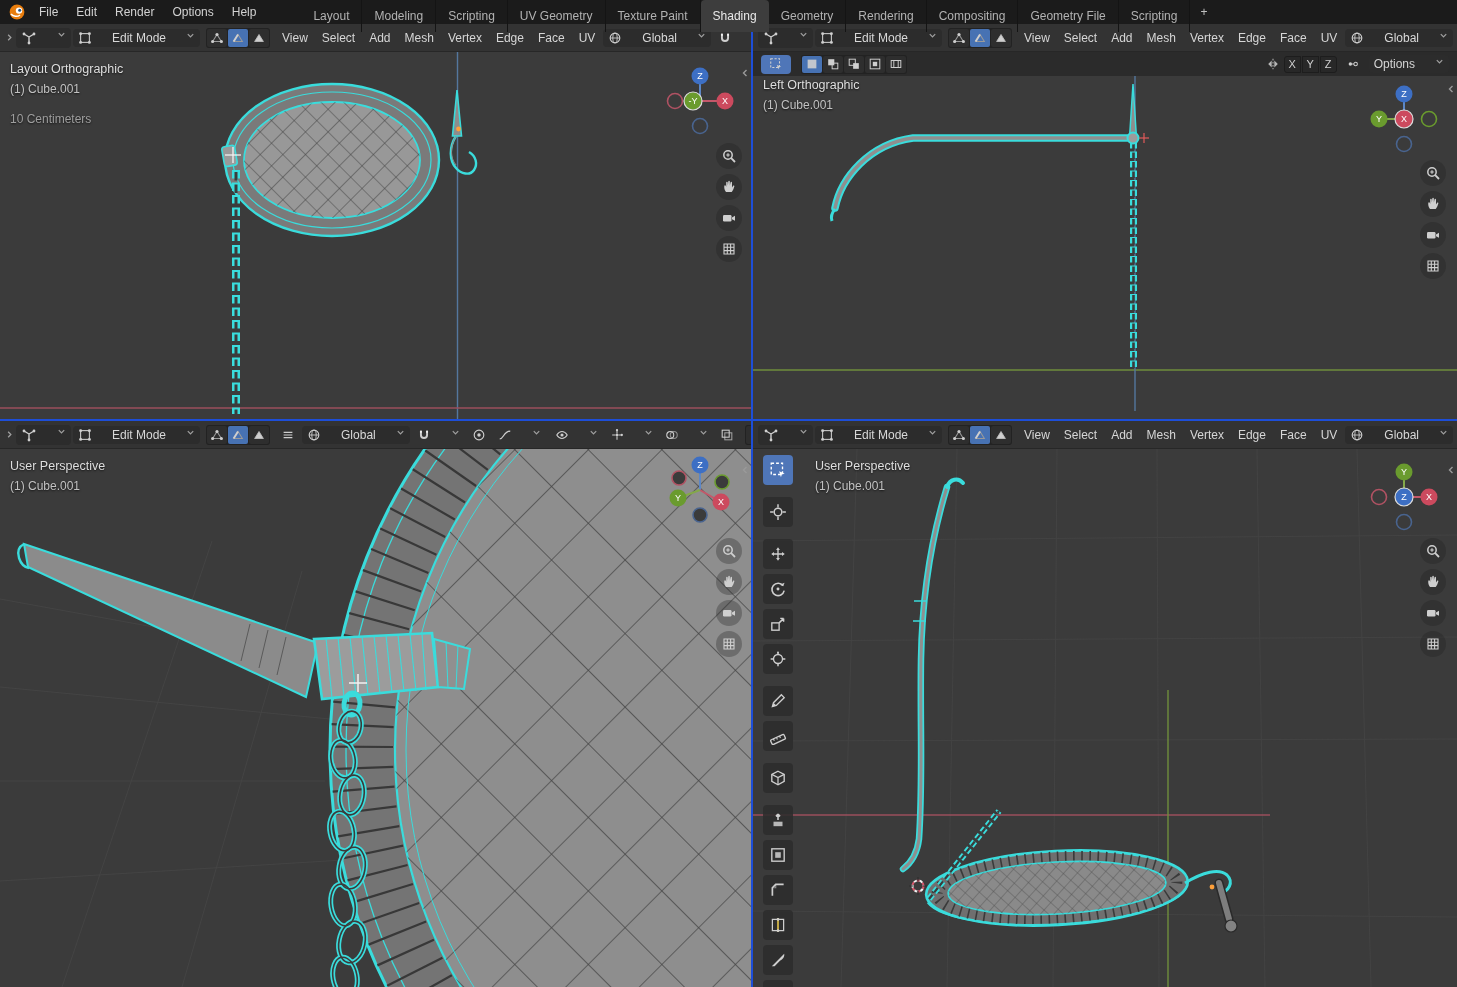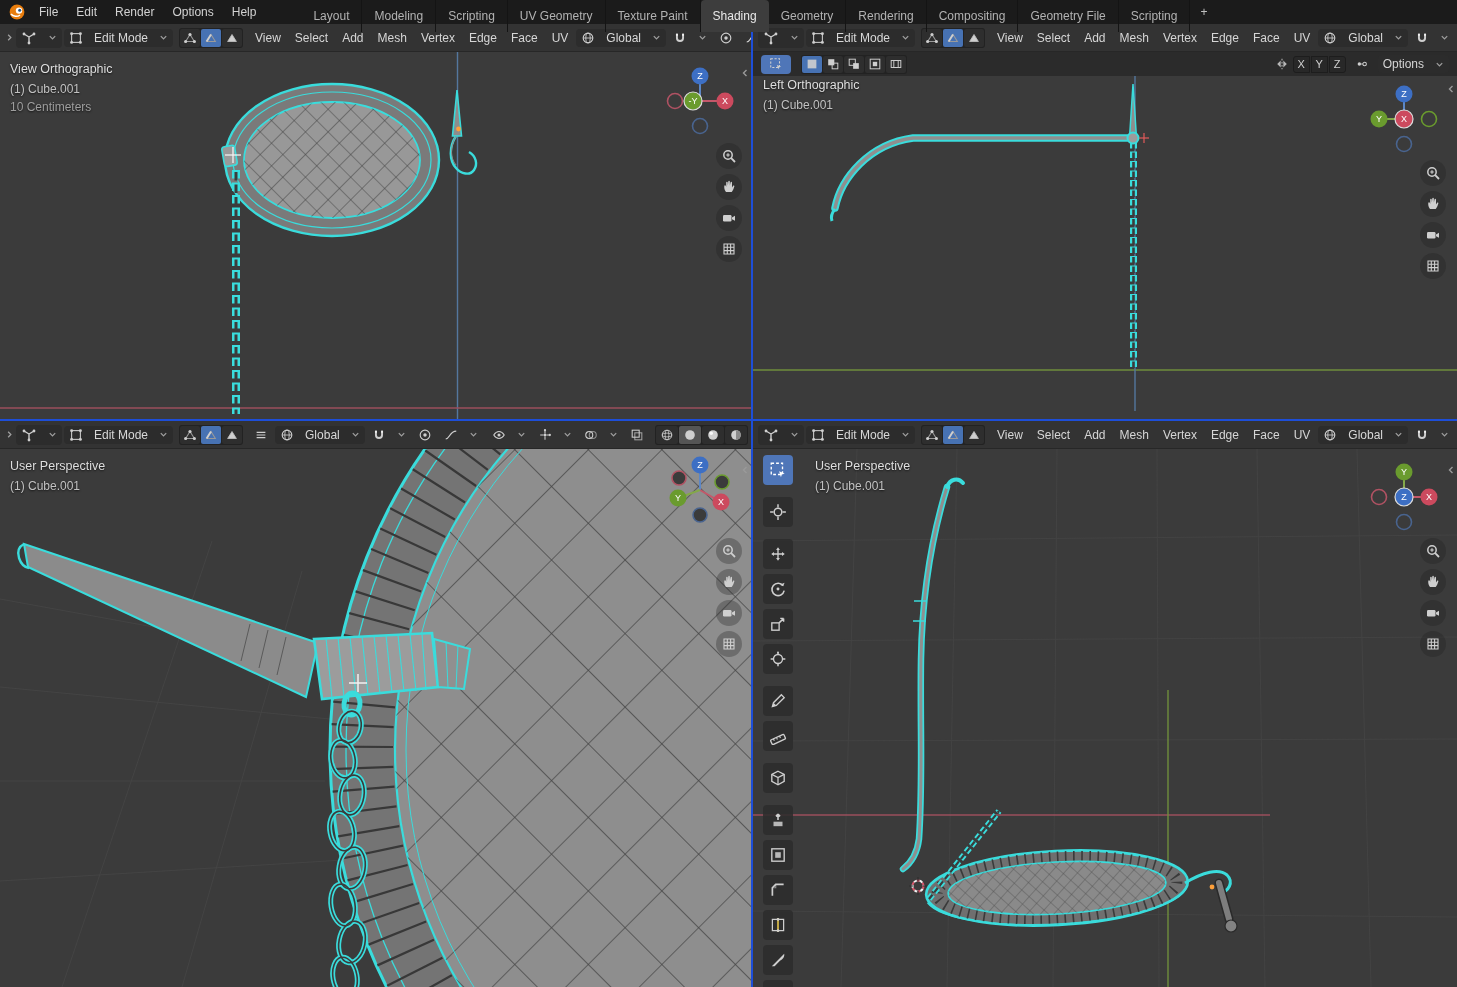--- a/index.html
+++ b/index.html
@@ -17,21 +17,21 @@
 
   
   .vp{position:absolute;background:#3b3b3b;overflow:hidden}
   #vp-tl{left:0;top:24px;width:751px;height:395px}
   #vp-tr{left:753px;top:24px;width:704px;height:395px}
   #vp-bl{left:0;top:421px;width:751px;height:566px}
   #vp-br{left:753px;top:421px;width:704px;height:566px}
 
   .vp-header{position:relative;display:flex;align-items:center;gap:2px;height:28px;background:#333333;padding:0 5px;color:#d8d8d8;white-space:nowrap;overflow:hidden;z-index:5;border-bottom:1px solid #272727}
   .vp-header>*{flex:none}
-  .hbtn{display:flex;align-items:center;gap:11px;padding:2px 5px;border-radius:4px}
+  .hbtn{display:flex;gap:20px;padding:2px 5px;border-radius:4px}
   .dd{background:#2c2c2c}
   .hmenu{padding:2px 6px;border-radius:3px;color:#d6d6d6}
   .modebtns{display:flex;gap:1px;background:#222;border-radius:3px;padding:1px;margin:0 4px}
   .modebtn{width:20px;height:18px;display:flex;align-items:center;justify-content:center;background:#2e2e2e;border-radius:2px;color:#cfcfcf}
   .modebtn.active{background:#4772b3;color:#fff}
   .shadegroup{display:flex;gap:1px;background:#222;border-radius:3px;padding:1px;margin-left:4px}
   .shadebtn{width:22px;height:18px;display:flex;align-items:center;justify-content:center;background:#2e2e2e;border-radius:2px;color:#c9c9c9}
   .shadebtn.active{background:#555}
   .spacer{flex:1 1 auto !important}
   .ic16{width:16px;height:16px;color:#cfcfcf;display:block}
@@ -52,21 +52,21 @@
   .xyzbtn:last-child{border-radius:0 3px 3px 0}
 
   .canvas{position:absolute;left:0;right:0;bottom:0;overflow:hidden;background:#3b3b3b}
   #cv-tl,#cv-bl,#cv-br{top:28px}
   #cv-tr{top:44px}
   .scene{position:absolute;left:0;top:0;display:block}
 
   .vlabel{position:absolute;left:10px;top:10px;z-index:3;pointer-events:none;text-shadow:0 1px 2px rgba(0,0,0,.65)}
   .vl1{color:#dedede;font-size:12.5px}
   .vl2{color:#c2c2c2;margin-top:6px}
-  .vl3{color:#9e9e9e;margin-top:4px}
+  .vl3{color:#9e9e9e;margin-top:16px}
   #cv-br .vlabel{left:62px}
 
   .gizmo{position:absolute;width:74px;height:74px;z-index:3}
   .gz{font-size:9px;fill:#fff;text-anchor:middle;font-family:"Liberation Sans",sans-serif}
   .navcol{position:absolute;display:flex;flex-direction:column;gap:5px;z-index:3}
   .nav-btn{width:26px;height:26px;border-radius:50%;background:rgba(30,30,30,.30);display:flex;align-items:center;justify-content:center;color:#d2d2d2}
 
   .npanel-chev{position:absolute;right:1px;top:16px;width:10px;height:10px;color:#9a9a9a;z-index:4;transform:rotate(90deg)}
 
   
@@ -411,21 +411,21 @@
         <g>
           <line x1="236" y1="118" x2="236" y2="362" stroke="#3adcdc" stroke-width="8" stroke-dasharray="8.5 4"></line>
           <line x1="236" y1="120" x2="236" y2="362" stroke="#3b3b3b" stroke-width="3" stroke-dasharray="8.5 4"></line>
         </g>
         <g stroke="#f2f2f2" stroke-width="1.3">
           <line x1="233" y1="95" x2="233" y2="111"></line>
             <line x1="225" y1="103" x2="241" y2="103"></line>
         </g>
       </svg>
       <div class="vlabel">
-        <div class="vl1">View Orthographic</div>
+        <div class="vl1">Layout Orthographic</div>
         <div class="vl2">(1) Cube.001</div>
         <div class="vl3">10 Centimeters</div>
       </div>
       <svg class="gizmo" style="right:14px;top:12px" viewBox="0 0 74 74">
         <line x1="37" y1="37" x2="37" y2="14" stroke="#5c87c6" stroke-width="2"></line>
         <line x1="37" y1="37" x2="60" y2="37" stroke="#c4586a" stroke-width="2"></line>
         <circle cx="37" cy="12" r="8.5" fill="#3d6fc4"></circle>
           <text class="gz" x="37" y="15.3">Z</text>
         <circle cx="62" cy="37" r="8.5" fill="#cc4a5e"></circle>
           <text class="gz" x="62" y="40.3">X</text>

